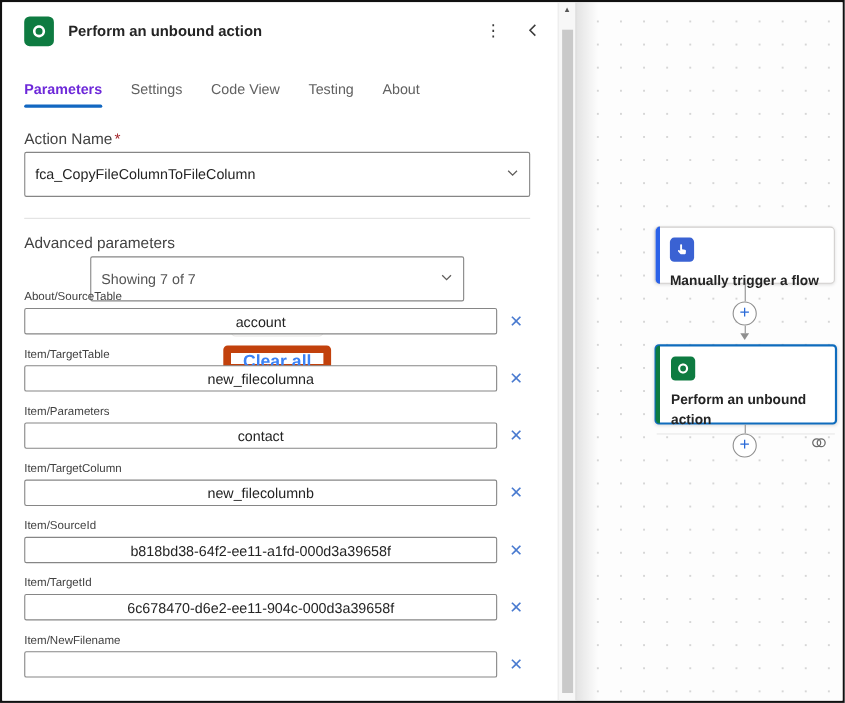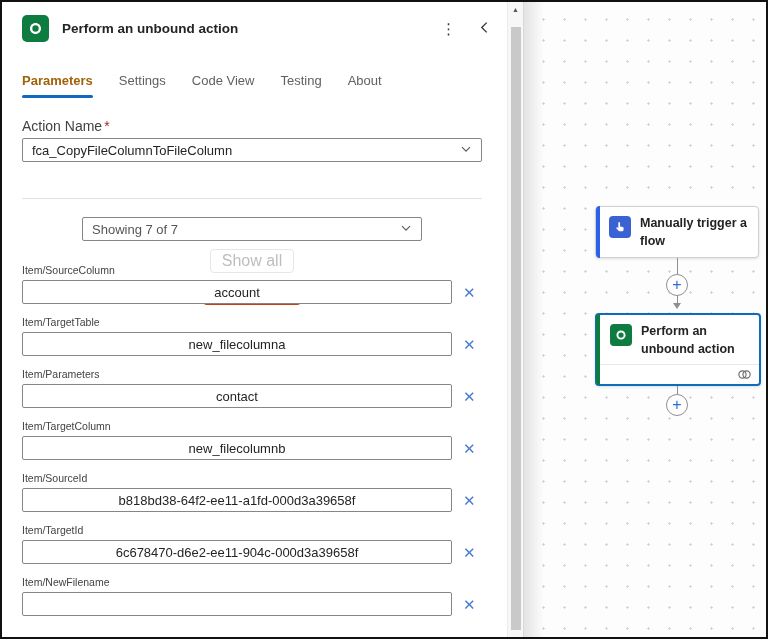--- a/index.html
+++ b/index.html
@@ -13,27 +13,27 @@
   
   .panel { position:absolute; left:0; top:0; width:505px; height:100%; background:#fff; }
   .panel-header { position:absolute; top:13px; left:20px; right:12px; display:flex; align-items:center; }
   .app-icon { width:27px; height:27px; border-radius:5px; background:#0e7b41; display:flex; align-items:center; justify-content:center; flex:0 0 auto; }
   .panel-title { margin-left:13px; font-size:13.5px; font-weight:700; color:#242424; }
   .header-actions { margin-left:auto; display:flex; align-items:center; gap:14px; }
   .icon-btn { background:none; border:none; cursor:pointer; color:#3b3b3b; font-size:15px; line-height:1; padding:2px 4px; }
 
   .tabs { position:absolute; top:71px; left:20px; display:flex; gap:26px; font-size:13px; color:#616161; }
   .tab { position:relative; padding-bottom:10px; cursor:pointer; }
-  .tab.active { color:#a16207; font-weight:700; }
+  .tab.active { color:#6d28d9; font-weight:700; }
   .tab.active::after { content:""; position:absolute; left:0; right:0; bottom:0; height:3px; background:#1267c1; border-radius:2px; }
 
   .field-label { font-size:14px; color:#424242; }
   .req { color:#a4262c; margin-left:2px; }
 
-  .combobox { display:flex; align-items:center; justify-content:space-between; height:24px;
+  .combobox { display:flex; align-items:center; justify-content:space-between; height:41px;
     border:1px solid #868686; border-radius:2px; background:#fff; padding:0 9px; font-size:13px; color:#242424; cursor:pointer; }
   .combobox .cb-value { white-space:nowrap; overflow:hidden; }
 
   .action-name-group { position:absolute; top:116px; left:20px; width:460px; }
   .action-name-group .combobox { margin-top:4px; }
 
   .divider { position:absolute; top:196px; left:20px; width:460px; border-top:1px solid #e1e1e1; }
 
   .adv-group { position:absolute; top:210px; left:20px; width:460px; }
   .adv-row { margin-top:5px; display:flex; align-items:center; gap:8px;flex-direction:column; }
@@ -65,21 +65,21 @@
     background:linear-gradient(to right, rgba(0,0,0,0.10), rgba(0,0,0,0)); pointer-events:none; }
 
   .flow-card { position:absolute; background:#fff; border:1px solid #d2d0ce; border-radius:4px;
     box-shadow:0 1px 3px rgba(0,0,0,0.12); cursor:pointer; }
   .card-accent { position:absolute; left:0; top:-1px; bottom:-1px; width:4px; border-radius:4px 0 0 4px; }
   .trigger-card { left:71px; top:204px; width:164px; height:52px; }
   .trigger-card .card-accent { background:#2b62e8; }
   .action-card { left:71px; top:311px; width:166px; height:73px; border:2px solid #0f6cbd; display:flex; flex-direction:column; }
   .action-card .card-accent { left:-1px; top:-1px; bottom:-1px; background:#0e7b41; }
 
-  .card-row { display:flex; align-items:flex-start; gap:9px; padding:8px 8px 4px 13px; }
+  .card-row { display:flex; align-items:flex-start; gap:9px; padding:8px 8px 4px 13px;flex-direction:column; }
   .node-icon { width:22px; height:22px; border-radius:4px; display:flex; align-items:center; justify-content:center; flex:0 0 auto; margin-top:1px; }
   .node-icon.blue { background:#3a62d3; }
   .node-icon.green { background:#0e7b41; }
   .card-title { font-size:12.5px; font-weight:700; color:#242424; line-height:1.4; }
 
   .card-footer { margin-top:auto; border-top:1px solid #e8e8e8; height:20px; display:flex; align-items:center; justify-content:flex-end; padding:0 7px; }
 
   .connector-line { position:absolute; width:1px; background:#8f8f8f; left:153px; }
   .plus-btn { position:absolute; left:142px; width:22px; height:22px; border-radius:50%; background:#fff;
     border:1px solid #8f8f8f; color:#2b6bd8; font-size:16px; line-height:18px; text-align:center; cursor:pointer; padding:0; }
@@ -128,38 +128,39 @@
           <svg width="12" height="12" viewBox="0 0 12 12">
               <path d="M2 4.2 6 8.2 10 4.2" stroke="#605e5c" stroke-width="1.2" fill="none"></path>
             </svg>
         </span>
       </div>
     </div>
 
     <div class="divider"></div>
 
     <div class="adv-group">
+      <div class="field-label">Advanced parameters</div>
       <div class="adv-row">
         <div class="combobox">
           <span class="cb-value">Showing 7 of 7</span>
           <span>
             <svg width="12" height="12" viewBox="0 0 12 12">
                 <path d="M2 4.2 6 8.2 10 4.2" stroke="#605e5c" stroke-width="1.2" fill="none"></path>
               </svg>
           </span>
         </div>
         <button class="pill-btn disabled">Show all</button>
         <button class="pill-btn normal">Clear all</button>
       </div>
     </div>
 
     <div class="params">
 
       <div class="param-field">
-        <div class="field-label">Item/SourceColumn</div>
+        <div class="field-label">About/SourceTable</div>
         <div class="param-row">
           <input class="param-input" value="account" style="">
           <button class="dismiss-btn">✕</button>
         </div>
       </div>
 
       <div class="param-field">
         <div class="field-label">Item/TargetTable</div>
         <div class="param-row">
           <input class="param-input" value="new_filecolumna" style="">

